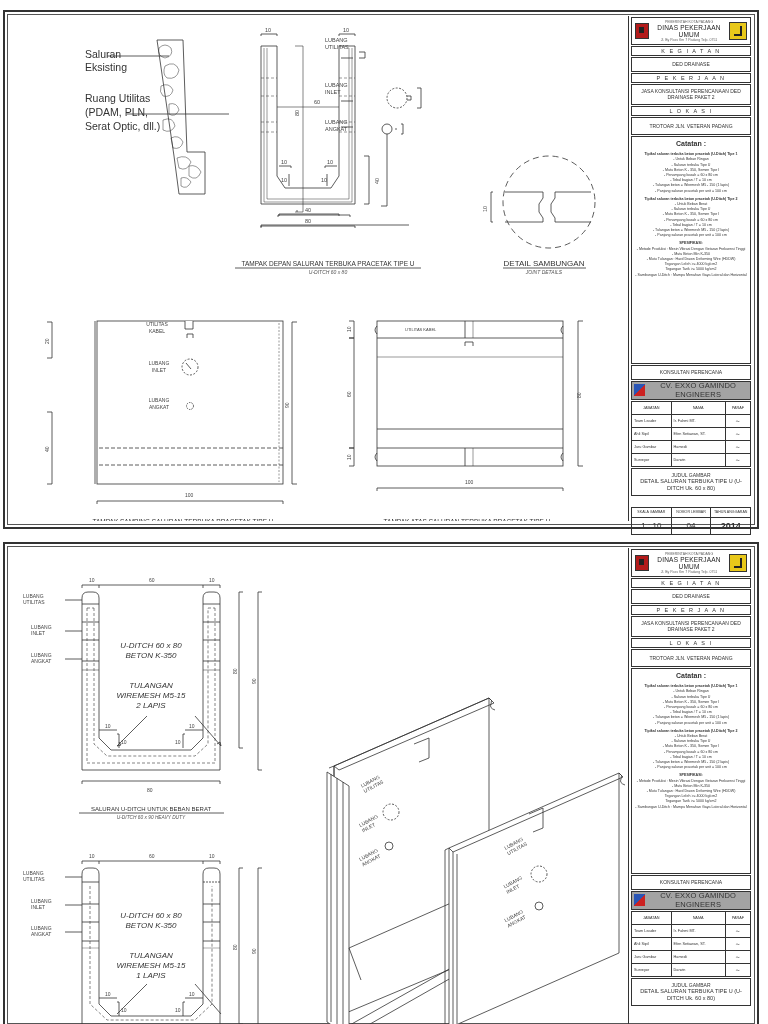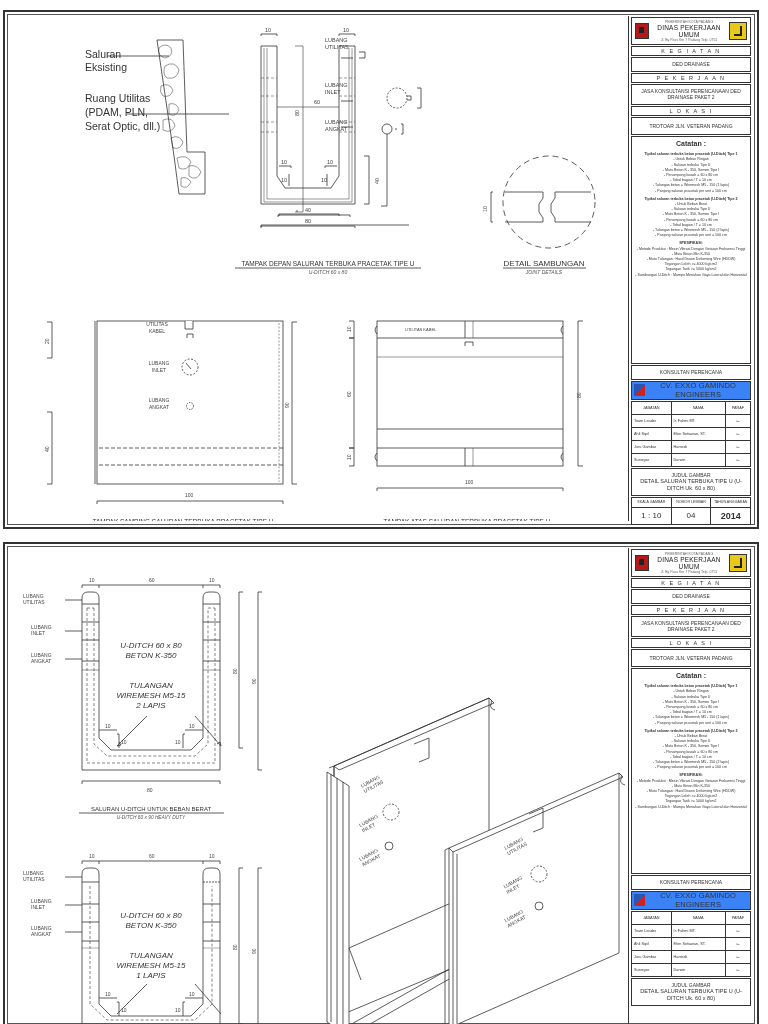--- a/index.html
+++ b/index.html
@@ -21,28 +21,28 @@
   .logo-r{width:16px;height:16px;background:#e8c81a;border:1px solid #333;position:relative;}
   .logo-r::after{content:"";position:absolute;left:4px;top:3px;width:6px;height:8px;border:2px solid #222;border-top:none;border-left:none;}
   .hdr-text{flex:1;text-align:center;line-height:1.15;}
   .hdr-text .big{font-size:6.5px;color:#222;letter-spacing:0.2px;}
   .hdr-text .small{font-size:3.5px;color:#666;}
   .lbl{font-size:5.5px;letter-spacing:1.5px;padding:1px 0;}
   .val{font-size:5px;padding:3px 2px;line-height:1.3;}
   .notes{text-align:left;padding:2px 3px;font-size:3.6px;line-height:1.45;}
   .notes .title{font-size:7px;font-weight:bold;margin-bottom:2px;}
   .notes .head{font-weight:bold;margin-top:3px;}
-  .company{display:flex;align-items:center;height:17px;padding:0 2px;background:#3b82f6;}
+  .company{display:flex;align-items:center;height:17px;padding:0 2px;background:#a3a3a3;}
   .company .clogo{width:14px;height:12px;background:linear-gradient(135deg,#2a55b5 50%,#c22 50%);margin-right:3px;}
   .company .cname{font-size:7.5px;color:#333;letter-spacing:0.2px;}
   table.sig{width:calc(100% - 4px);margin:1px 2px;border-collapse:collapse;font-size:3.8px;}
   table.sig td,table.sig th{border:1px solid #333;padding:1.5px 2px;height:9px;font-weight:normal;}
   table.sig th{text-align:center;}
   .sigmark{font-family:"DejaVu Serif",serif;font-style:italic;font-size:6px;text-align:center;}
-  .meta{display:flex;border:1px solid #333;margin:1px 2px;}
+  .meta{display:flex;border:1px solid #333;margin:11px 2px;}
   .meta > div{flex:1;text-align:center;border-right:1px solid #333;}
   .meta > div:last-child{border-right:none;}
   .meta .mh{font-size:3.6px;padding:2px 0;border-bottom:1px solid #333;line-height:1.3;}
   .meta .mv{font-size:8px;padding:3px 0;}
   .meta .mv.bold{font-weight:bold;font-size:9px;text-align:center;}
   .svgtext{font-family:"Liberation Sans",sans-serif;}
 </style>
 </head>
 <body>
 

